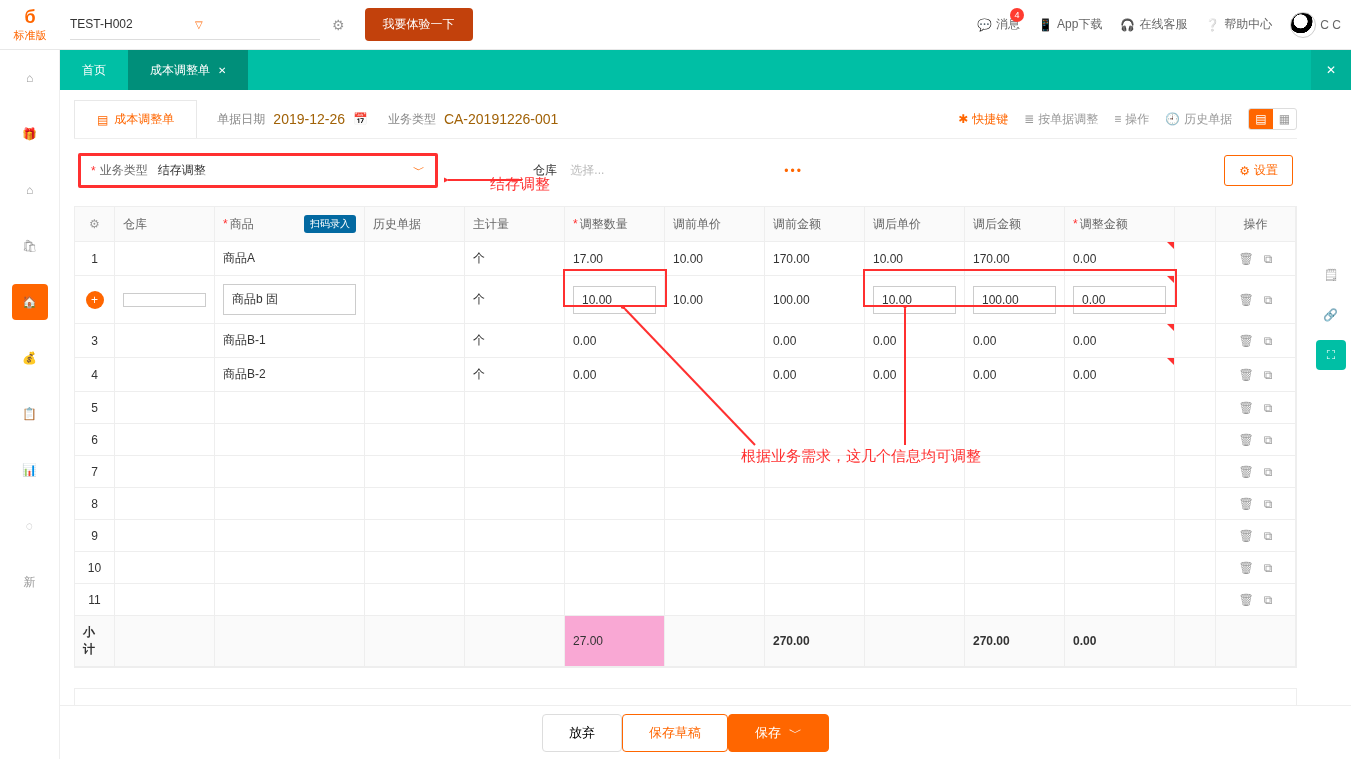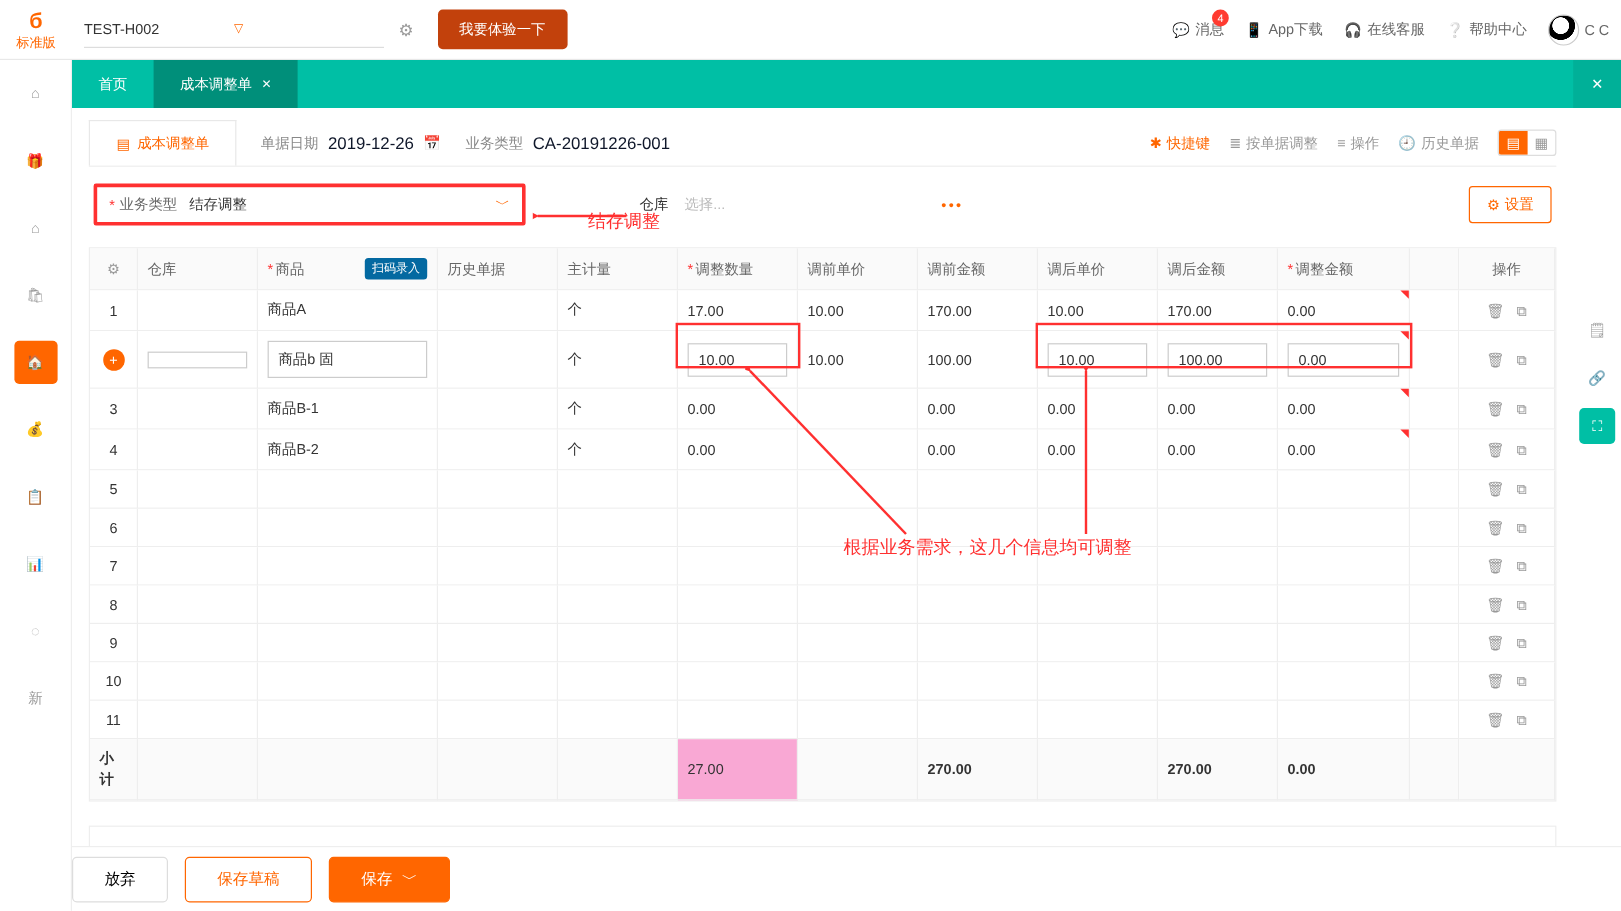--- a/index.html
+++ b/index.html
@@ -34,21 +34,21 @@
     .tabsbar .closeall { width: 40px; display: flex; align-items: center; justify-content: center; color: #fff; cursor: pointer; background: rgba(0,0,0,.08); }
 
     
     .main { position: absolute; left: 60px; right: 40px; top: 90px; bottom: 0; padding: 10px 14px 0; overflow: hidden; display: flex; flex-direction: column; }
 
     
     .dochdr { display: flex; align-items: center; border-bottom: 1px solid #eee; }
     .dochdr .tabbox { border: 1px solid #e8e8e8; border-bottom: none; padding: 10px 22px; color: #ff6600; display: flex; align-items: center; gap: 6px; }
     .dochdr .fld { margin-left: 20px; display: flex; align-items: center; gap: 8px; color: #666; }
     .dochdr .fld .lbl { color: #888; }
-    .dochdr .fld .val { color: #0f172a; font-size: 14px; }
+    .dochdr .fld .val { color: #a16207; font-size: 14px; }
     .dochdr .cal-icon { color: #ff6600; }
     .dochdr .right { margin-left: auto; display: flex; align-items: center; gap: 16px; color: #999; }
     .dochdr .right .link { cursor: pointer; display: flex; align-items: center; gap: 4px; }
     .dochdr .right .link.orange { color: #ff6600; }
     .dochdr .view-toggle { display: inline-flex; border: 1px solid #ddd; border-radius: 3px; overflow: hidden; }
     .dochdr .view-toggle span { padding: 3px 6px; cursor:pointer; }
     .dochdr .view-toggle span.active { background: #ff6600; color: #fff; }
 
     
     .filterrow { display: flex; align-items: center; padding: 14px 4px 18px; position: relative; }
@@ -85,21 +85,21 @@
     .redbox { position: absolute; border: 2px solid #ff3030; pointer-events: none; z-index: 5; }
 
     
     .remark { margin-top: 20px; border: 1px solid #eee; display: flex; align-items: center; padding: 16px 18px; gap: 20px; }
     .remark .ricon { color: #00bfa5; font-size: 22px; display: flex; flex-direction: column; align-items: center; gap: 4px; }
     .remark .ricon .t { font-size: 11px; color: #888; }
     .remark input { flex: 1; border: none; outline: none; font-size: 13px; color: #333; }
     .remark input::placeholder { color: #bbb; }
 
     
-    .footer { position: absolute; left: 60px; right: 0; bottom: 0; height: 54px; border-top: 1px solid #eee; display: flex; align-items: center; justify-content: flex-start; padding-right: 40px; gap: 14px; background: #fff; }
+    .footer { position: absolute; left: 60px; right: 0; bottom: 0; height: 54px; border-top: 1px solid #eee; display: flex; align-items: center; justify-content: center; padding-right: 40px; background: #fff; }
     .footer button { padding: 9px 26px; border-radius: 4px; font-size: 13px; cursor: pointer; border: 1px solid #ddd; background: #fff; }
     .footer .draft { border-color: #ff6600; color: #ff6600; }
     .footer .save { background: #ff6600; border-color: #ff6600; color: #fff; display: flex; align-items: center; gap: 8px; }
 
     
     .rightbar { position: absolute; right: 0; top: 90px; width: 40px; display: flex; flex-direction: column; align-items: center; gap: 10px; padding-top: 170px; }
     .rightbar .rb { width: 30px; height: 30px; display: flex; align-items: center; justify-content: center; border-radius: 4px; color: #999; cursor: pointer; }
     .rightbar .rb.active { background: #00bfa5; color: #fff; }
   </style>
 </head>
@@ -473,21 +473,21 @@
         <line stroke="#ff3030" stroke-width="2" marker-end="url(#ah2)" x1="134" y1="140" x2="4" y2="4"></line>
       </svg>
     <svg class="arrow" id="arr2" style="position: absolute; left: 826px; top: 98px;" width="8" height="144">
         <defs>
           <marker id="ah3" viewBox="0 0 10 10" refX="1" refY="5" markerWidth="6" markerHeight="6" orient="auto">
             <path d="M10 0L0 5L10 10z" fill="#ff3030"></path>
           </marker>
         </defs>
         <line stroke="#ff3030" stroke-width="2" marker-end="url(#ah3)" x1="4" y1="140" x2="4" y2="4"></line>
       </svg>
-    <div class="anno" id="anno2" style="position: absolute; left: 628px; top: 240px;">根据业务需求，这几个信息均可调整</div>
+    <div class="anno" id="anno2" style="position: absolute; left: 666px; top: 240px;">根据业务需求，这几个信息均可调整</div>
   </div>
 
   <div class="remark">
     <div class="ricon">
       <span>🗒</span>
       <span class="t">备注信息</span>
     </div>
     <input type="text" placeholder="请输入备注信息" style="">
   </div>
 </div>

